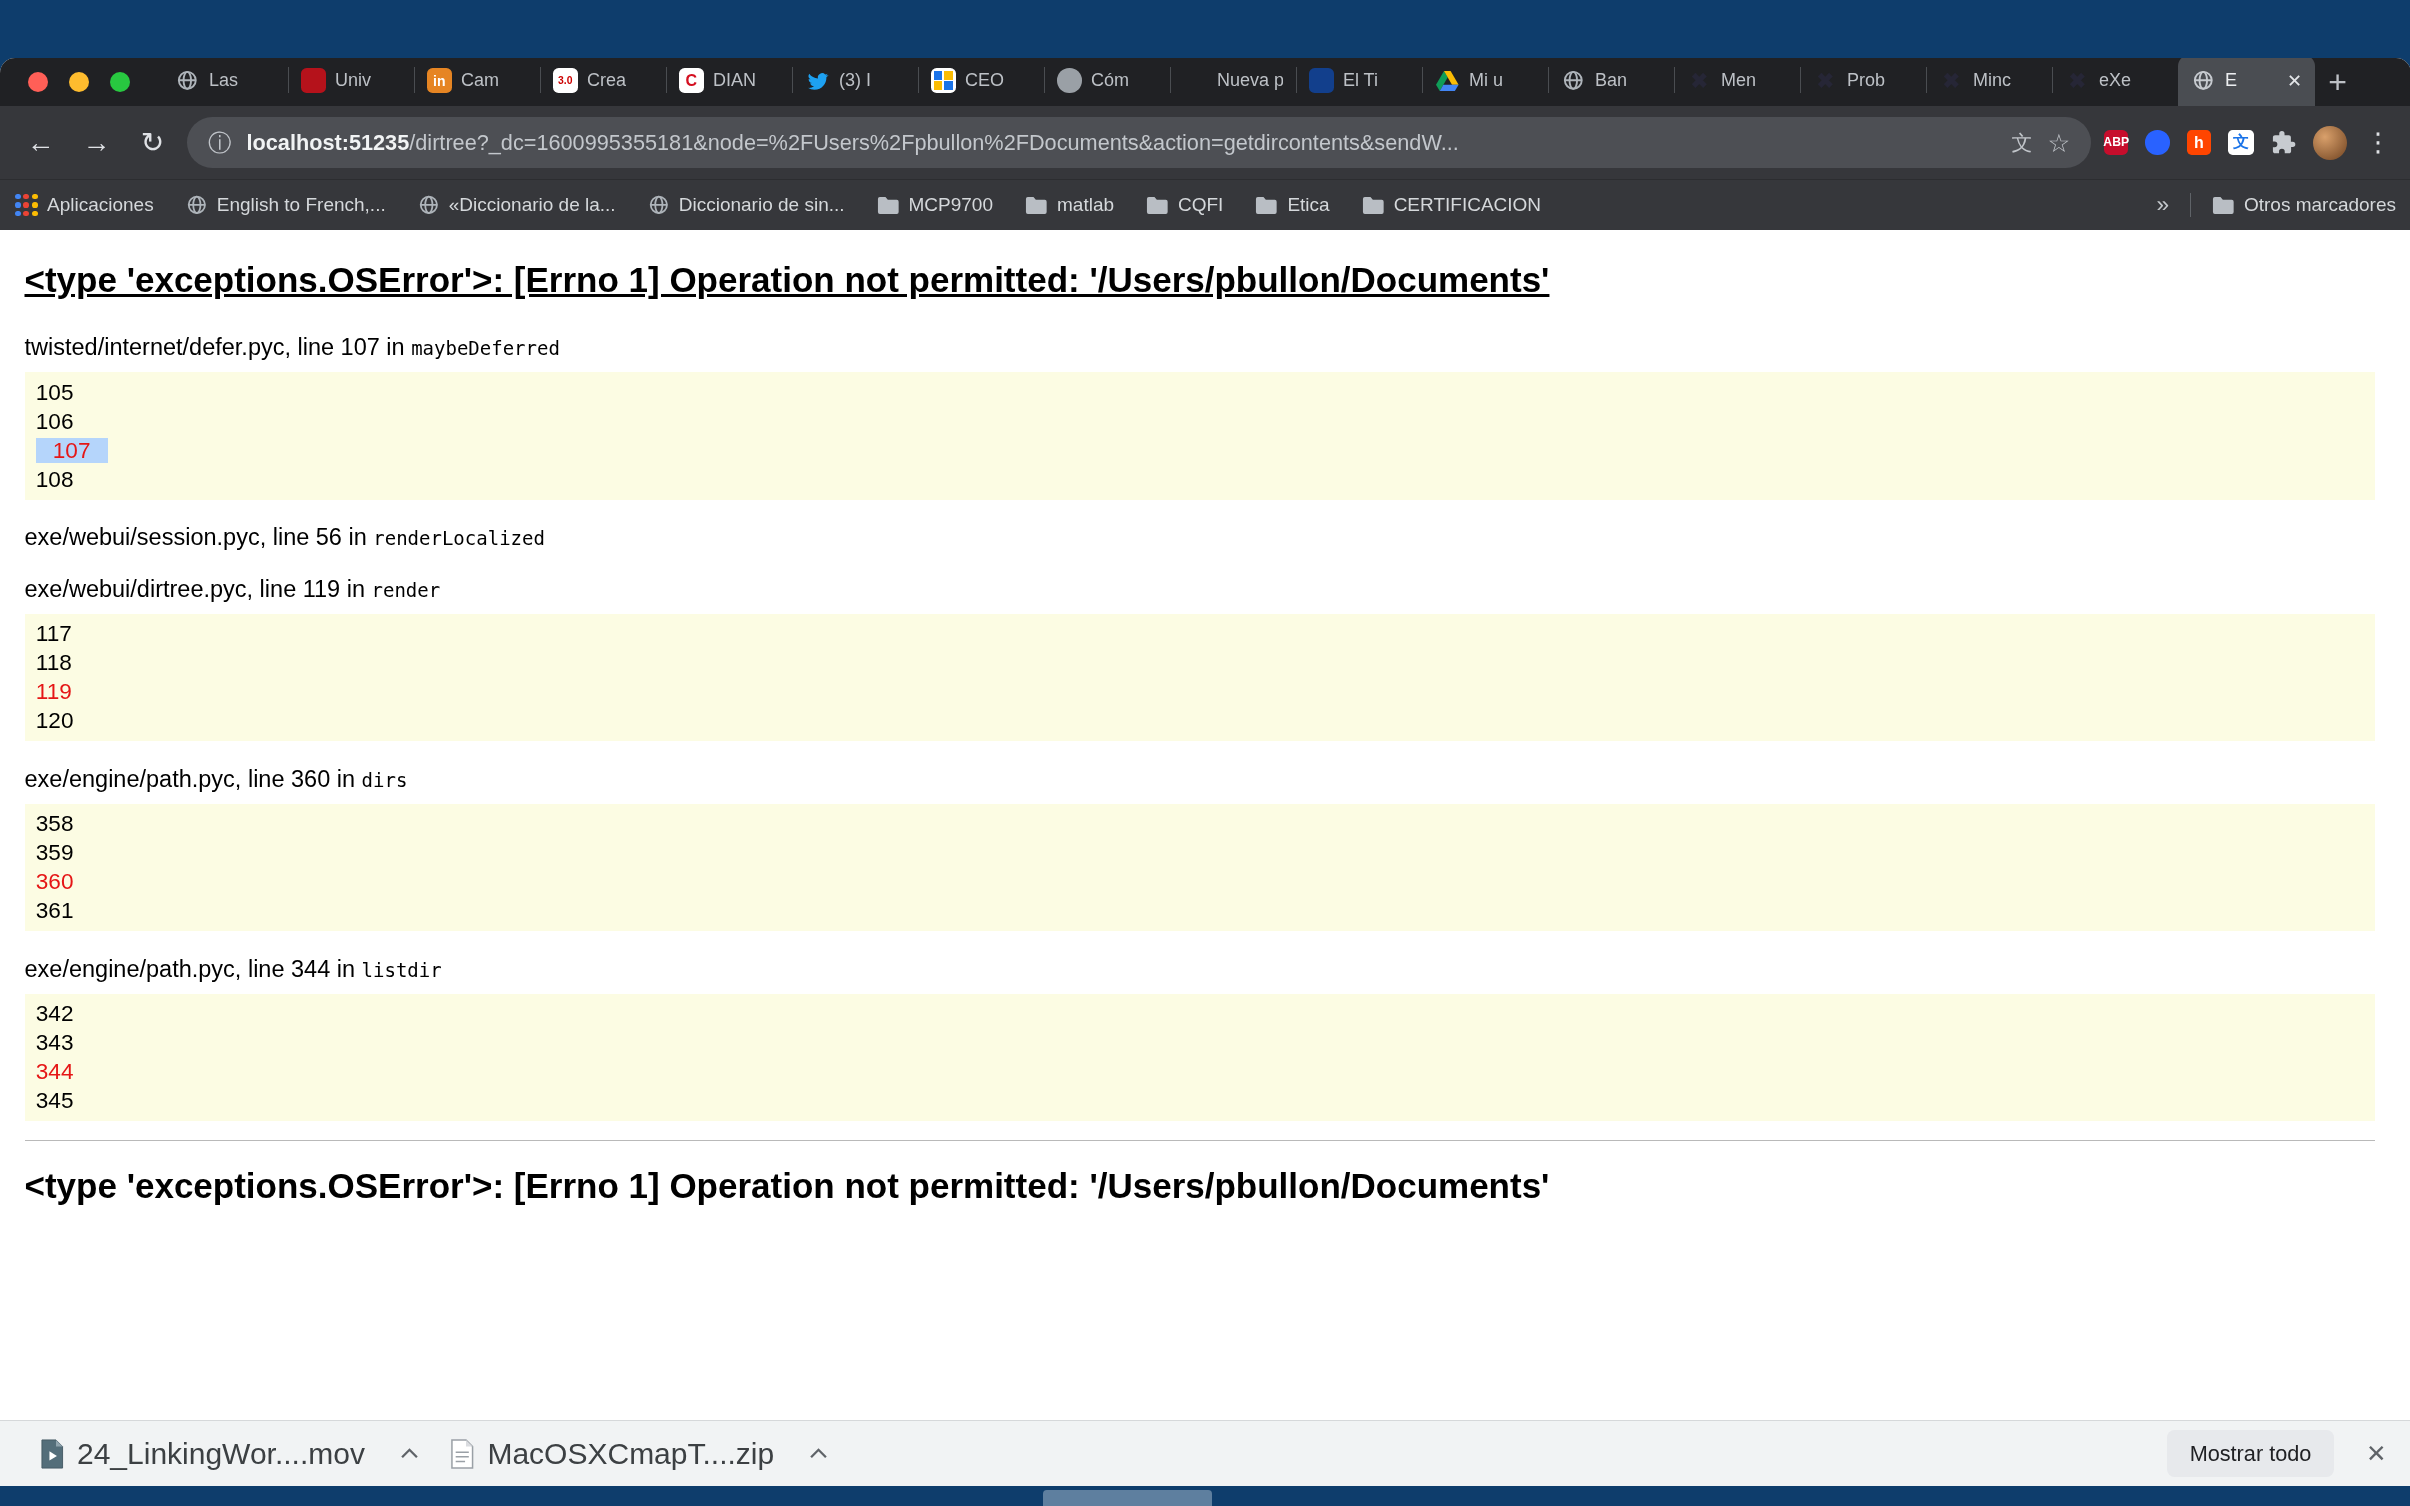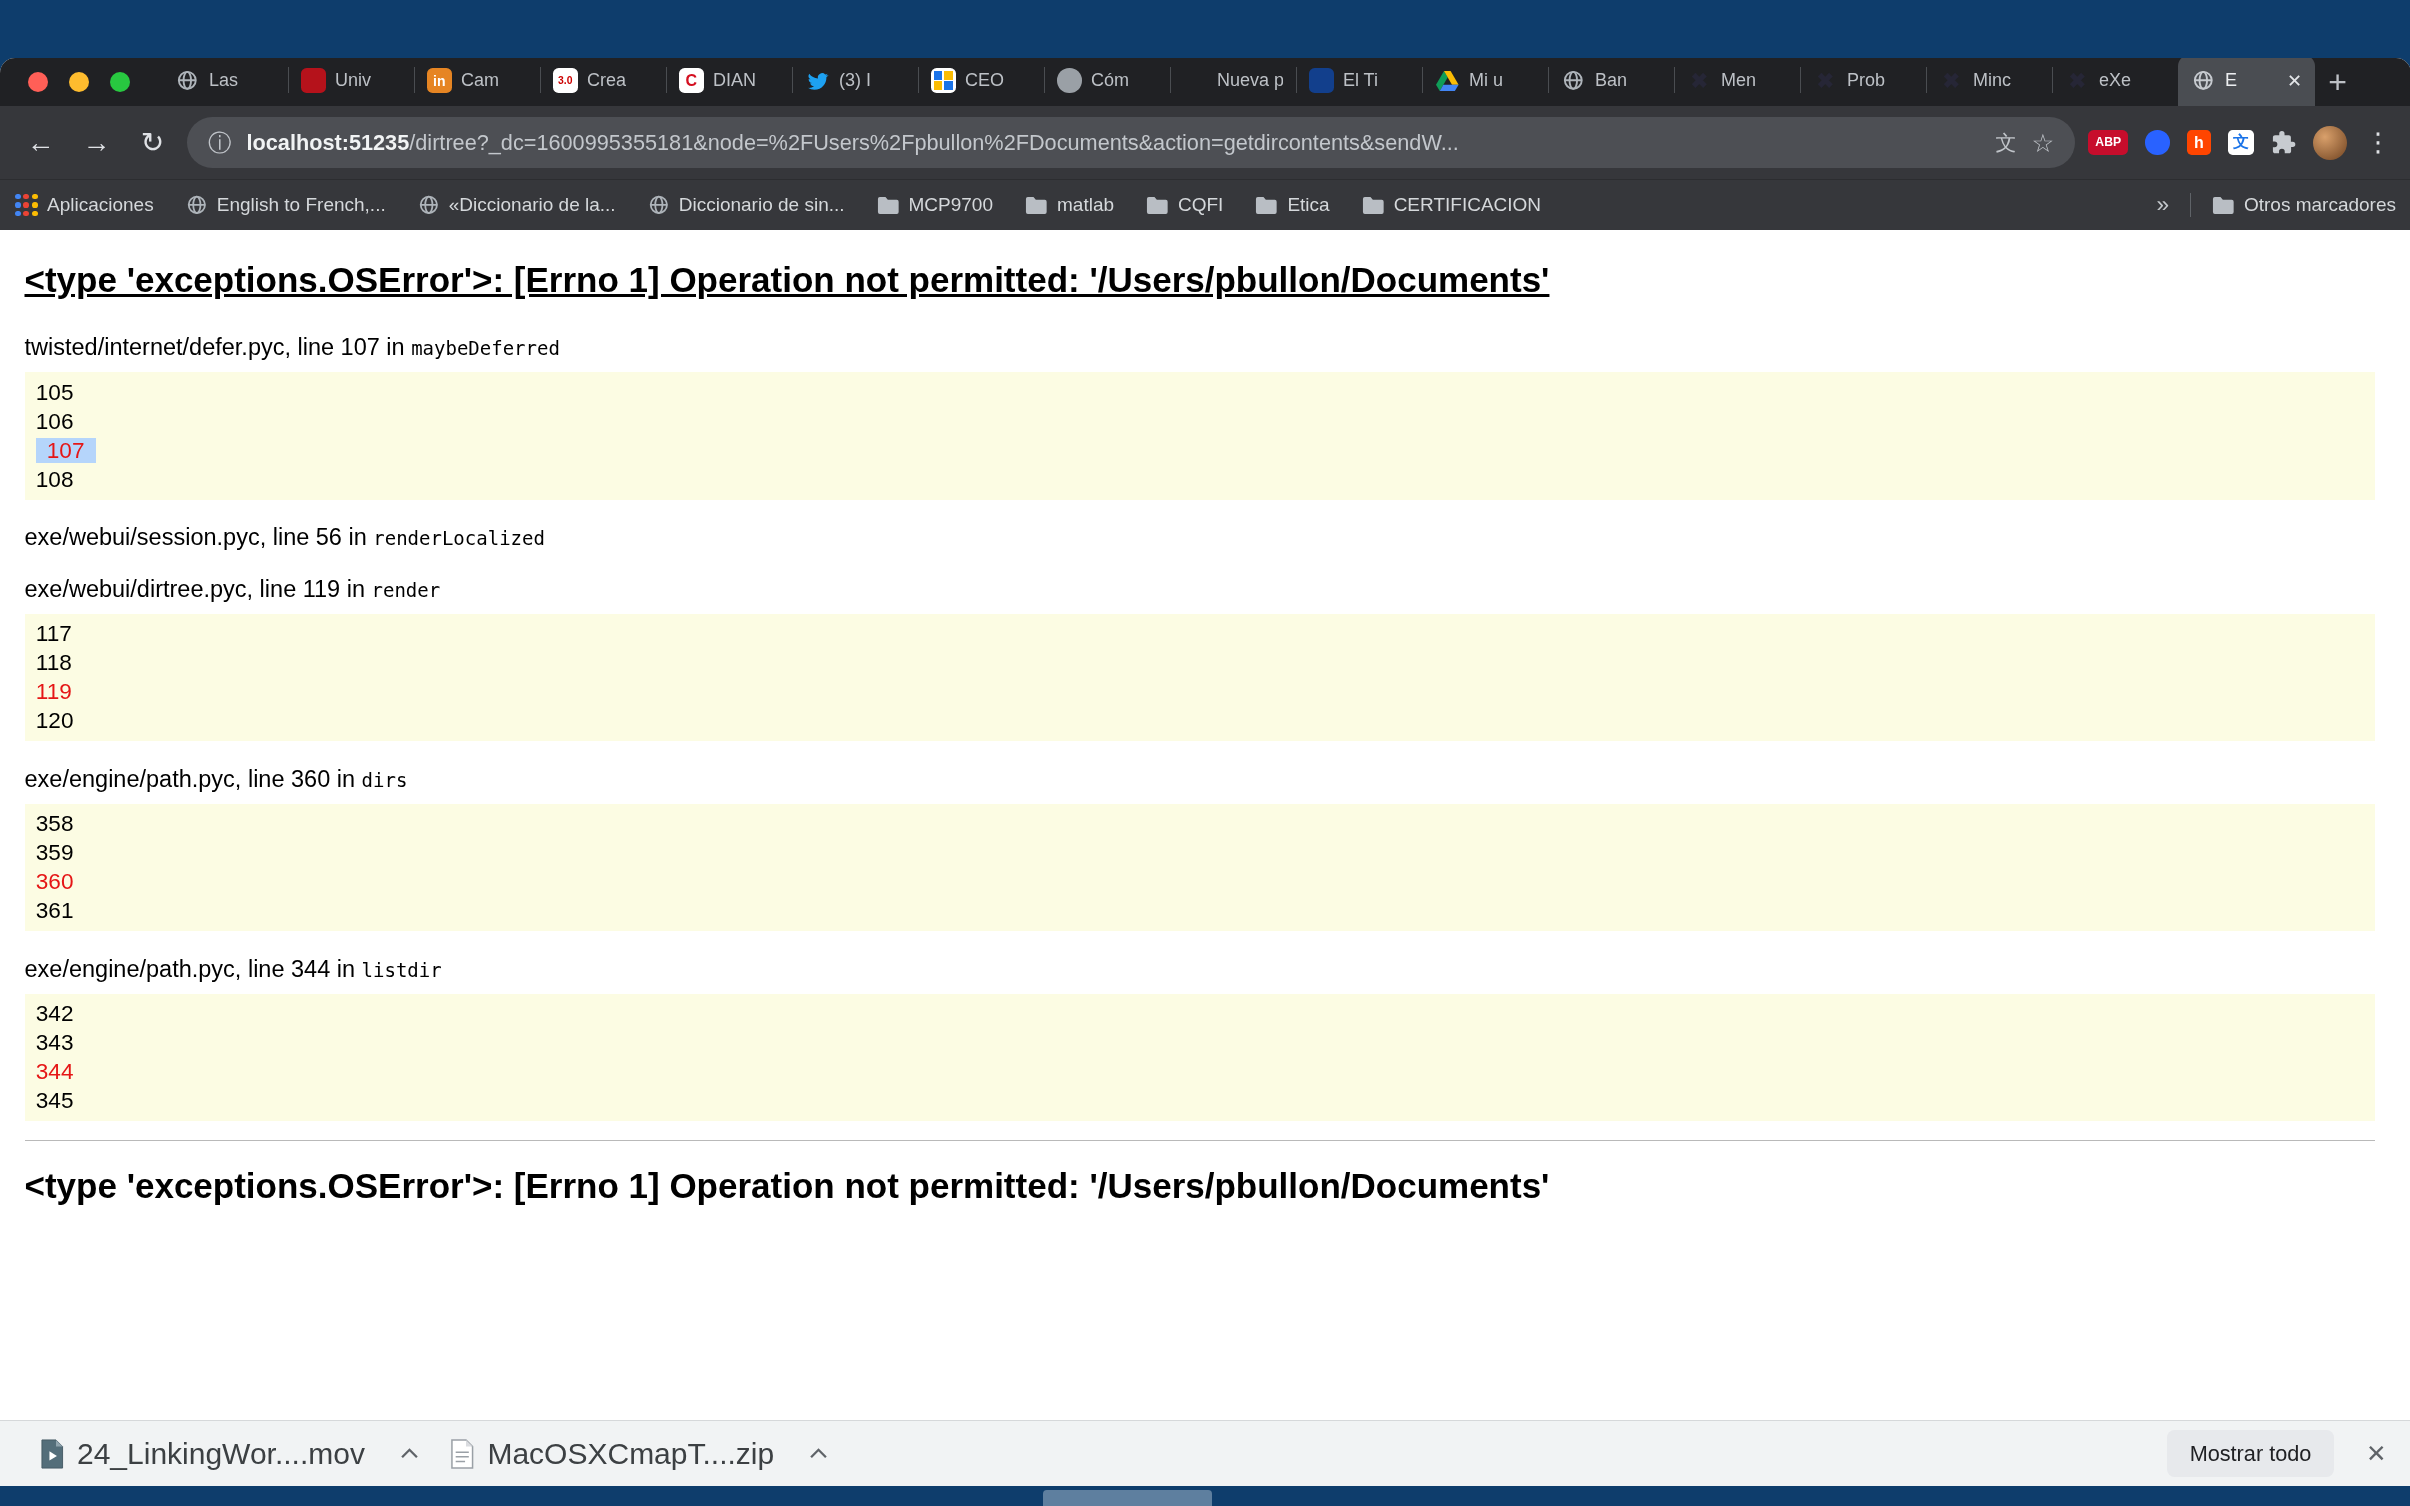--- a/index.html
+++ b/index.html
@@ -48,21 +48,21 @@
   .nav-btn { width:43px; height:43px; border-radius:50%; display:flex; align-items:center; justify-content:center; color:#dfe1e5; font-size:28px; flex:none; }
   .omnibox { flex:1; min-width:0; height:51px; background:#4d4f54; border-radius:25.4px; display:flex; align-items:center; padding:0 21px; gap:15px; }
   .info-icon { color:#c0c4c9; font-size:23.5px; flex:none; }
   .url { flex:1; min-width:0; white-space:nowrap; overflow:hidden; font-size:21.7px; }
   .url .host { color:#f1f3f4; font-weight:bold; }
   .url .path { color:#c3c7cc; }
   .page-action { color:#c0c4c9; font-size:21px; flex:none; }
   .star { color:#c0c4c9; font-size:25.4px; flex:none; }
   .ext-row { display:flex; align-items:center; gap:17px; flex:none; }
   .ext { display:flex; align-items:center; justify-content:center; flex:none; }
-  .ext.abp { width:40px; height:25.4px; background:#c70d2c; border-radius:5.6px; color:#fff; font-size:12.2px; font-weight:bold; }
+  .ext.abp { width:24px; height:25.4px; background:#c70d2c; border-radius:5.6px; color:#fff; font-size:12.2px; font-weight:bold; }
   .ext.blue-dot { width:24.5px; height:24.5px; border-radius:50%; background:#2962ff; }
   .ext.hyp { width:24.5px; height:24.5px; border-radius:4.7px; background:#ff4500; color:#fff; font-size:16px; font-weight:bold; }
   .ext.translate { width:25.4px; height:25.4px; border-radius:4.7px; background:#fff; color:#1a73e8; font-size:16px; font-weight:bold; }
   .avatar { width:34px; height:34px; border-radius:50%; background:radial-gradient(circle at 35% 32%, #d9a06b, #8a5a33 75%); flex:none; }
   .kebab { color:#dfe1e5; font-size:26px; width:28px; text-align:center; flex:none; }
 
   
   .bookmarks-bar { height:51px; background:#36373b; border-top:0.9px solid #2c2d30; display:flex; align-items:center; padding:0 15px; gap:32px; color:#d5d8db; font-size:19px; flex:none; }
   .bm { display:flex; align-items:center; gap:9.4px; white-space:nowrap; }
   .bm svg { display:block; flex:none; }
@@ -74,21 +74,21 @@
   .bm-divider { width:0.9px; height:24.5px; background:#5f6368; }
 
   
   .page { flex:1; min-height:0; background:#fff; padding:22.6px 36px 0 24.5px; overflow:hidden; color:#000; }
   .error-title { font-size:35px; font-weight:bold; text-decoration:underline; margin:7.5px 0 34px; }
   .frame-title { font-size:23.5px; margin:24.5px 0 11.3px; }
   .frame-title .func { font-family:"DejaVu Sans Mono", monospace; font-weight:normal; font-size:19px; }
   .code-box { background:#fcfce3; padding:5.6px 0 5.6px 11.3px; }
   .code-line { font-size:22.6px; line-height:29px; }
   .code-line.error .num { color:#e51616; }
-  .num.selected { background:#b5d5fb; padding:0 11px; }
+  .num.selected { background:#b5d5fb; padding:0 17px; }
   .footer-rule { border:none; border-top:0.9px solid #b9b9b9; margin:19px 0 0; }
   .error-footer { font-size:35px; font-weight:bold; margin-top:24.5px; }
 
   
   .downloads-bar { height:66px; background:#f1f3f4; border-top:0.9px solid #d6d8da; display:flex; align-items:center; padding:0 24.5px; flex:none; }
   .dl-item { display:flex; align-items:center; gap:13px; padding:0 15px; height:100%; }
   .dl-item svg { display:block; flex:none; }
   .dl-name { font-size:30px; color:#3c4043; }
   .dl-chevron { margin-left:21px; display:flex; align-items:center; }
   .show-all { margin-left:auto; background:#e7e9ec; border-radius:7.5px; padding:10.4px 22.6px; font-size:21.7px; color:#202124; }

